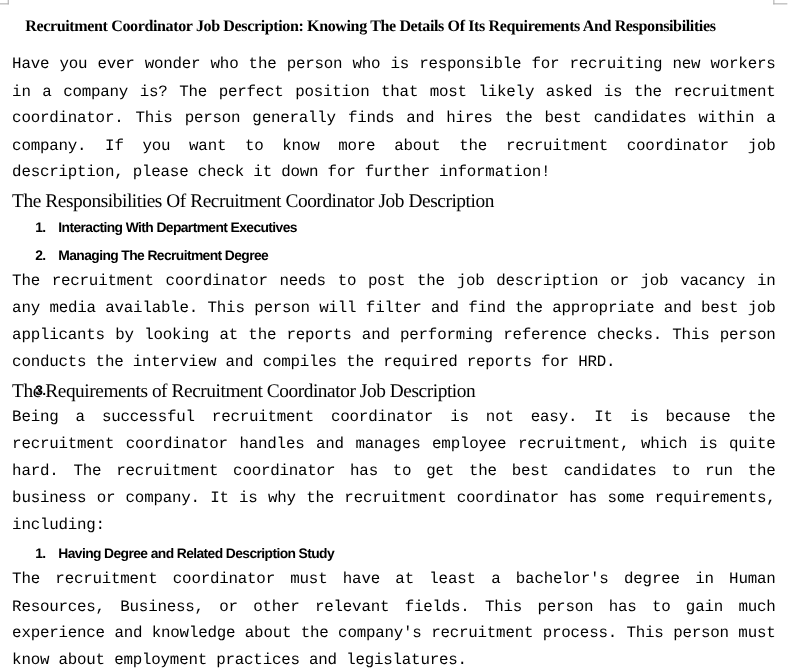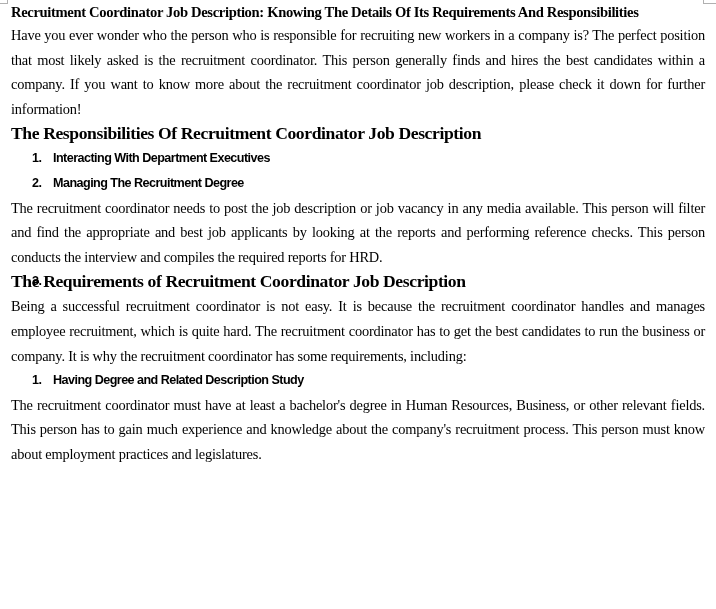--- a/index.html
+++ b/index.html
@@ -34,35 +34,35 @@
       top: 2px;
       width: 694px;
     }
     .title {
       font-family: "Liberation Serif", "DejaVu Serif", serif;
       font-weight: bold;
       font-size: 14.6px;
       line-height: 21px;
       letter-spacing: -0.35px;
       white-space: nowrap;
-      margin: 0;
+      margin: 12px;
     }
     .para {
-      font-family: Liberation Serif, serif;
+      font-family: Liberation Mono, monospace;
       font-size: 14.4px;
       line-height: 24.6px;
       text-align: justify;
       text-align-last: left;
       letter-spacing: -0.2px;
       word-spacing: 0px;
       margin: 0;
     }
     .h2 {
       font-family: "Liberation Serif", "DejaVu Serif", serif;
-      font-weight: bold;
+      font-weight: normal;
       font-size: 17.6px;
       line-height: 25px;
       letter-spacing: -0.4px;
       margin: 0;
       white-space: nowrap;
     }
     .li {
       font-family: "Liberation Sans", "DejaVu Sans", sans-serif;
       font-weight: bold;
       font-size: 12.6px;

